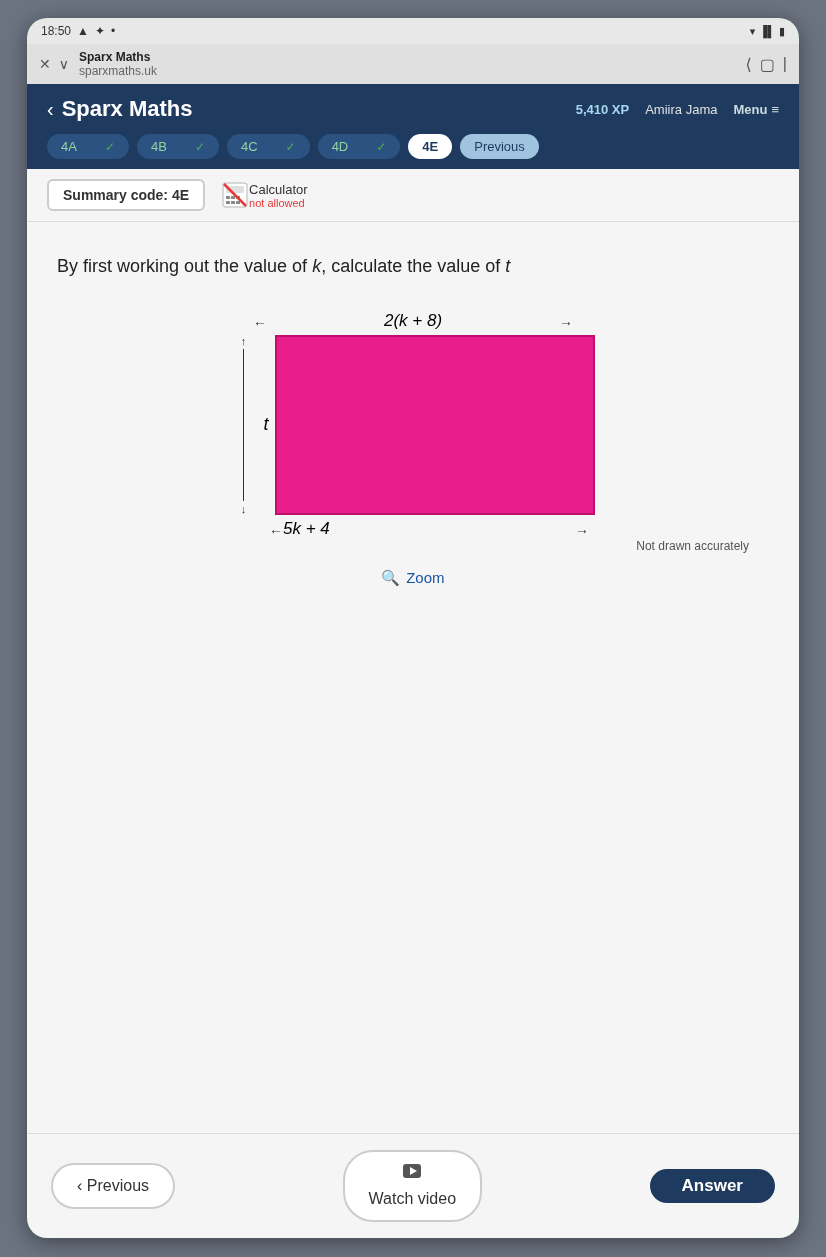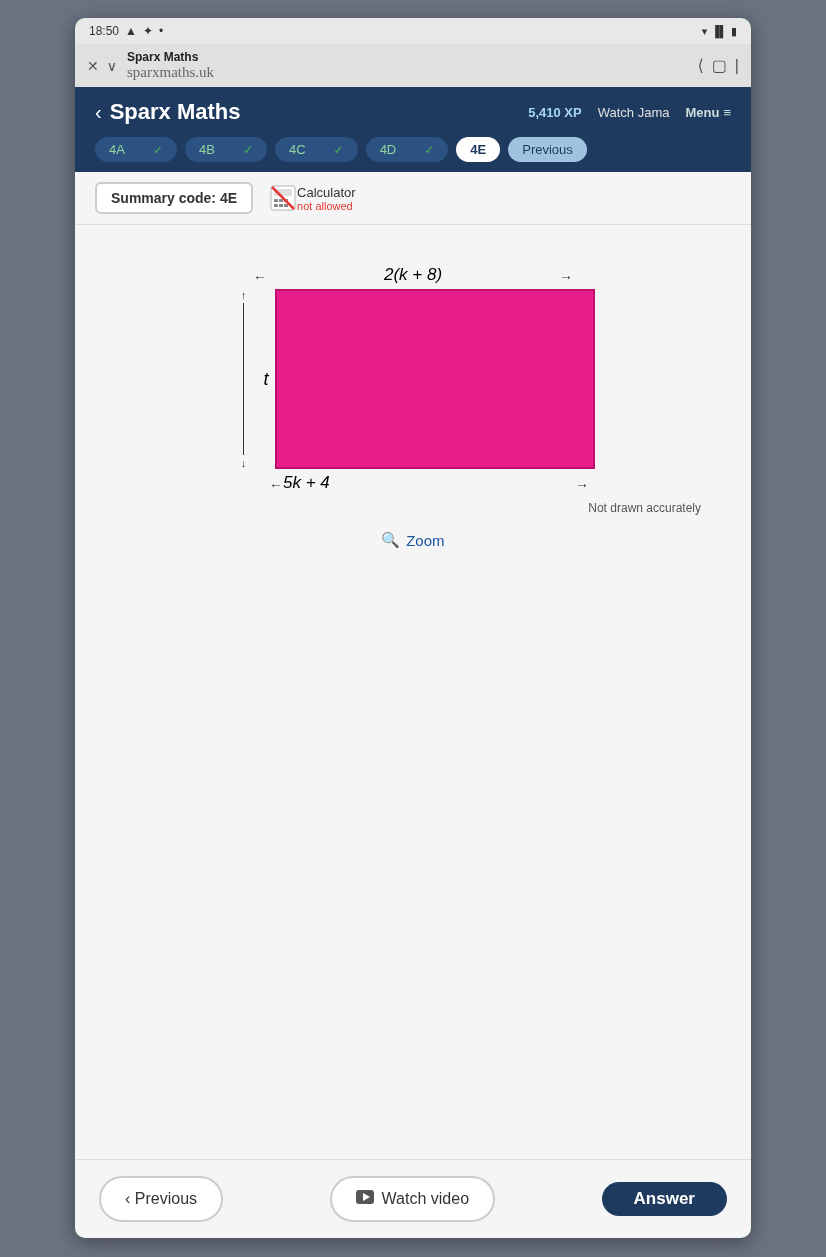--- a/index.html
+++ b/index.html
@@ -6,24 +6,24 @@
     body {
       width: 826px;
       min-height: 1257px;
       background: #6b7280;
       display: flex;
       justify-content: center;
       align-items: flex-start;
       font-family: -apple-system, BlinkMacSystemFont, 'Segoe UI', sans-serif;
     }
     .device-frame {
-      width: 676px;
+      width: 772px;
       min-height: 1220px;
       background: #15803d;
-      border-radius: 10px;
+      border-radius: 20px;
       margin: 18px auto;
       overflow: hidden;
       display: flex;
       flex-direction: column;
       box-shadow: 0 4px 20px rgba(0,0,0,0.4);
     }
     
     .status-bar {
       background: #e8e8e8;
       padding: 6px 14px;
@@ -44,21 +44,21 @@
       gap: 10px;
     }
     .browser-nav { display: flex; align-items: center; gap: 8px; }
     .browser-nav span { font-size: 14px; color: #555; cursor: pointer; }
     .browser-url-area {
       flex: 1;
       display: flex;
       flex-direction: column;
     }
     .browser-title { font-size: 12px; font-weight: 600; color: #222; }
-    .browser-url { font-size: 15px; color: #666; font-family: Liberation Serif, serif; }
+    .browser-url { font-size: 12px; color: #666; }
     .browser-actions { display: flex; gap: 8px; align-items: center; }
     .browser-actions span { font-size: 16px; color: #555; }
     
     .app-header {
       background: #1e3a5f;
       padding: 12px 20px;
       display: flex;
       align-items: center;
       justify-content: space-between;
       color: white;
@@ -190,20 +190,21 @@
     .watch-btn {
       background: white;
       border: 2px solid #ccc;
       border-radius: 30px;
       padding: 12px 24px;
       font-size: 16px;
       color: #333;
       cursor: pointer;
       display: flex;
       gap: 8px;
+      flex-direction: column;
     }
     .answer-btn {
       background: #1e3a5f;
       border: none;
       border-radius: 30px;
       padding: 7px 32px;
       font-size: 17px;
       color: white;
       cursor: pointer;
       font-weight: 600;
@@ -245,21 +246,21 @@
     </div>
   </div>
 
   <div class="app-header">
     <div class="app-header-left">
       <span class="back-arrow">‹</span>
       <span class="app-title">Sparx Maths</span>
     </div>
     <div class="app-header-right">
       <span class="xp-badge">5,410 XP</span>
-      <span class="user-name">Watch Jama</span>
+      <span class="user-name">Amiira Jama</span>
       <span class="menu-btn">
         <span>Menu</span>
         <span>≡</span>
       </span>
     </div>
   </div>
 
   <div class="tabs-row">
     <div class="tab completed">
       <span>4A</span>
@@ -300,20 +301,23 @@
         <line x1="3" y1="3" x2="25" y2="25" stroke="#e53935" stroke-width="2.5"></line>
       </svg>
       <div>
         <div>Calculator</div>
         <div style="color:#e53935; font-size:11px;">not allowed</div>
       </div>
     </div>
   </div>
 
   <div class="main-content">
+    <div class="question-sub">
+      By first working out the value of <span class="math-italic">k</span>, calculate the value of <span class="math-italic">t</span>
+    </div>
 
     <div class="diagram-container">
 
       <div style="display:flex; align-items:center; gap:0; width:320px; margin-bottom:4px;">
         <span style="font-size:14px; color:#333;">←</span>
         <span style="flex:1; text-align:center; font-size:17px; font-style:italic;">2(k + 8)</span>
         <span style="font-size:14px; color:#333;">→</span>
       </div>
 
       <div style="display:flex; align-items:stretch;">
@@ -329,21 +333,21 @@
 
         <div class="pink-rect"></div>
       </div>
 
       <div style="display:flex; align-items:center; gap:0; width:320px; margin-top:4px; margin-left:32px;">
         <span style="font-size:14px; color:#333;">←</span>
         <span style="flex:1; text-align:left; font-size:17px; font-style:italic;">5k + 4</span>
         <span style="font-size:14px; color:#333;">→</span>
       </div>
 
-      <div style="width:100%; display:flex; justify-content:flex-end; padding-right:20px; margin-top:8px;">
+      <div style="width:100%; display:flex; justify-content:flex-end; padding-right:20px; ">
         <span style="font-size:12px; color:#555;">Not drawn accurately</span>
       </div>
 
       <div class="zoom-btn">
         <span>🔍</span>
         <span>Zoom</span>
       </div>
     </div>
   </div>
 

